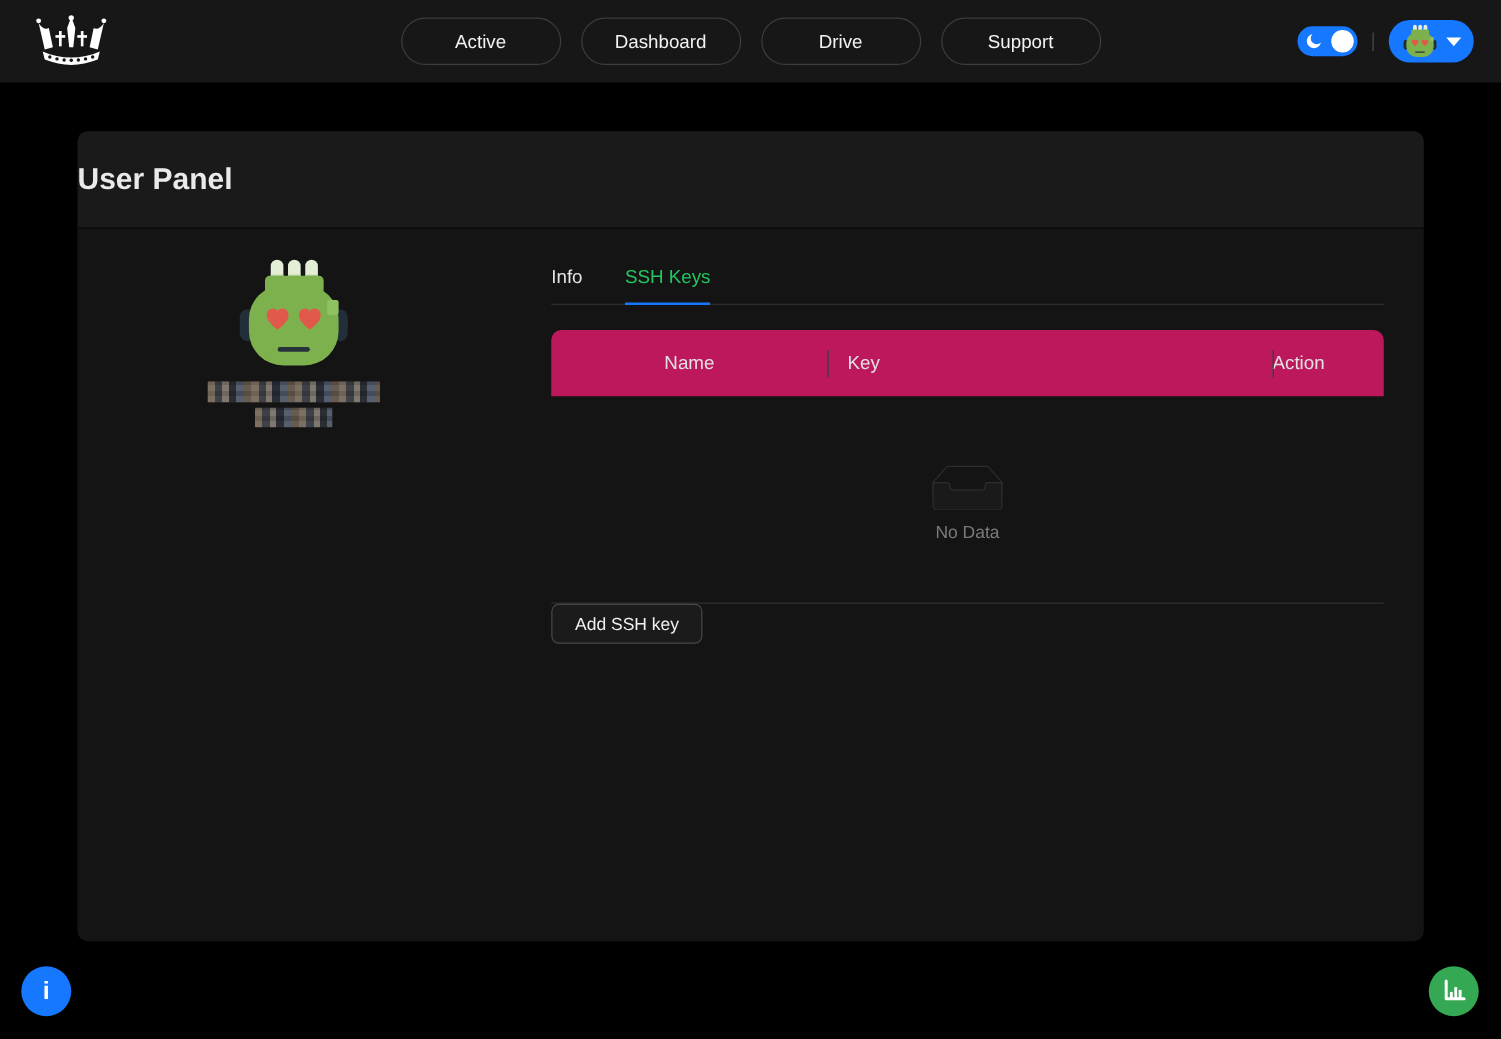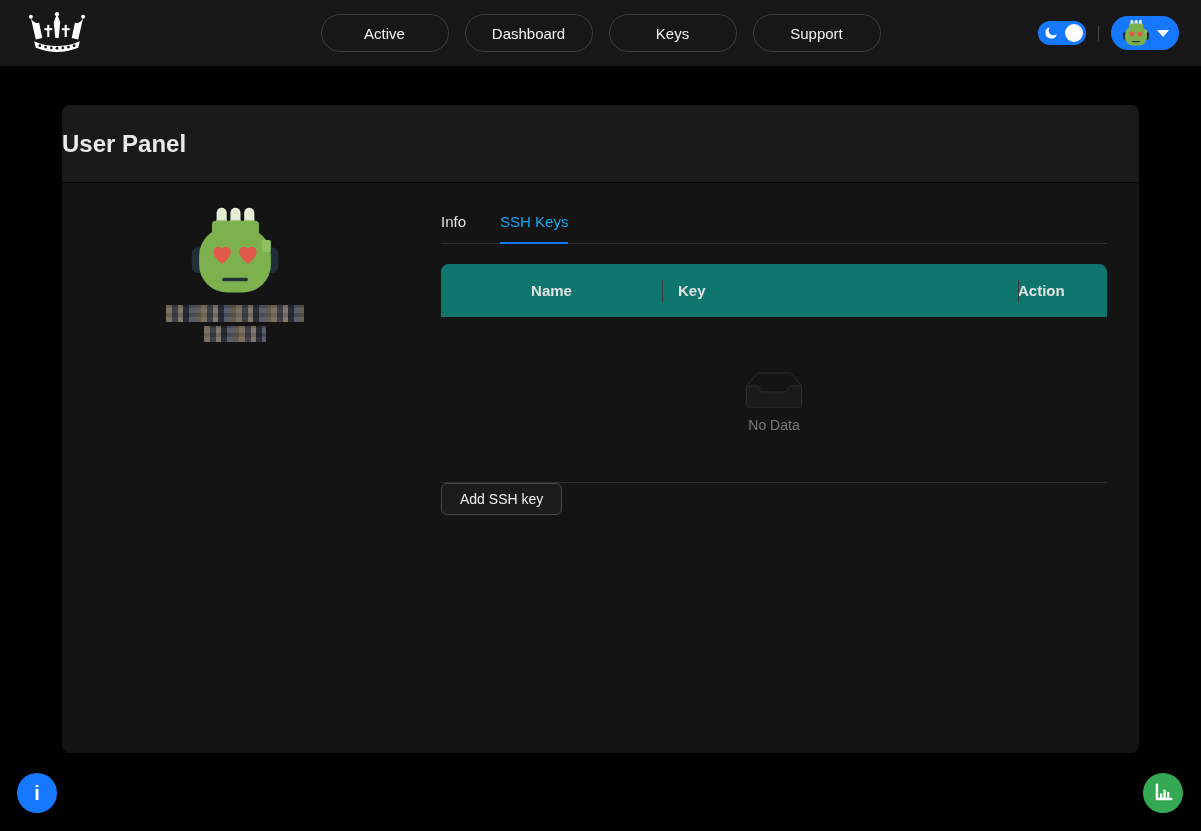--- a/index.html
+++ b/index.html
@@ -48,27 +48,27 @@
         rgba(96,116,148,.5) 23px 29px, rgba(120,104,88,.6) 29px 35px),
       repeating-linear-gradient(0deg, rgba(255,255,255,.10) 0 5px, rgba(0,0,0,.35) 5px 9px);
     filter:blur(.4px); }
   .blur-1 { width:138px; height:17px; margin-top:8px; }
   .blur-2 { width:62px; height:16px; margin-top:4px; }
 
   .right-col { flex:1; padding:30px 32px 0 1px; }
   .tabs { display:flex; gap:34px; border-bottom:1px solid #2e2e2e; }
   .tab { font-size:15px; color:#e3e3e3; padding-bottom:13px; position:relative;
          cursor:pointer; }
-  .tab.active { color:#0ea5e9; }
+  .tab.active { color:#22c55e; }
   .tab.active::after { content:""; position:absolute; left:0; right:0; bottom:-1px;
                        height:2px; background:#1677ff; }
 
-  .table-head { margin-top:20px; height:53px; background:#0f766e;
+  .table-head { margin-top:20px; height:53px; background:#be185d;
                 border-radius:8px 8px 0 0; display:flex; 
-                color:#e2e2e2; font-size:15px; font-weight:bold; }
+                color:#e2e2e2; font-size:15px; font-weight:normal; }
   .th { position:relative; display:flex; align-items:center; height:100%; }
   .th-name { width:221px; justify-content:center; }
   .th-key  { width:356px; padding-left:16px; }
   .th-action { width:89px; padding-left:0; }
   .th-sep::before { content:""; position:absolute; left:0; top:50%;
                     transform:translateY(-50%); width:1px; height:22px; background:#3c3c3c; }
 
   .table-body { height:166px; border-bottom:1px solid #2e2e2e; display:flex;
                 flex-direction:column; align-items:center; justify-content:center; }
   .empty-text { margin-top:9px; font-size:14px; color:#7a7a7a; }
@@ -158,21 +158,21 @@
 </svg>
 
 <header class="navbar">
   <svg class="logo">
       <use href="#crown"></use>
     </svg>
 
   <nav class="nav-center">
     <button class="nav-btn">Active</button>
     <button class="nav-btn">Dashboard</button>
-    <button class="nav-btn">Keys</button>
+    <button class="nav-btn">Drive</button>
     <button class="nav-btn">Support</button>
   </nav>
 
   <div class="nav-right">
     <div class="toggle">
       <svg class="moon">
           <use href="#moon"></use>
         </svg>
       <div class="knob"></div>
     </div>

